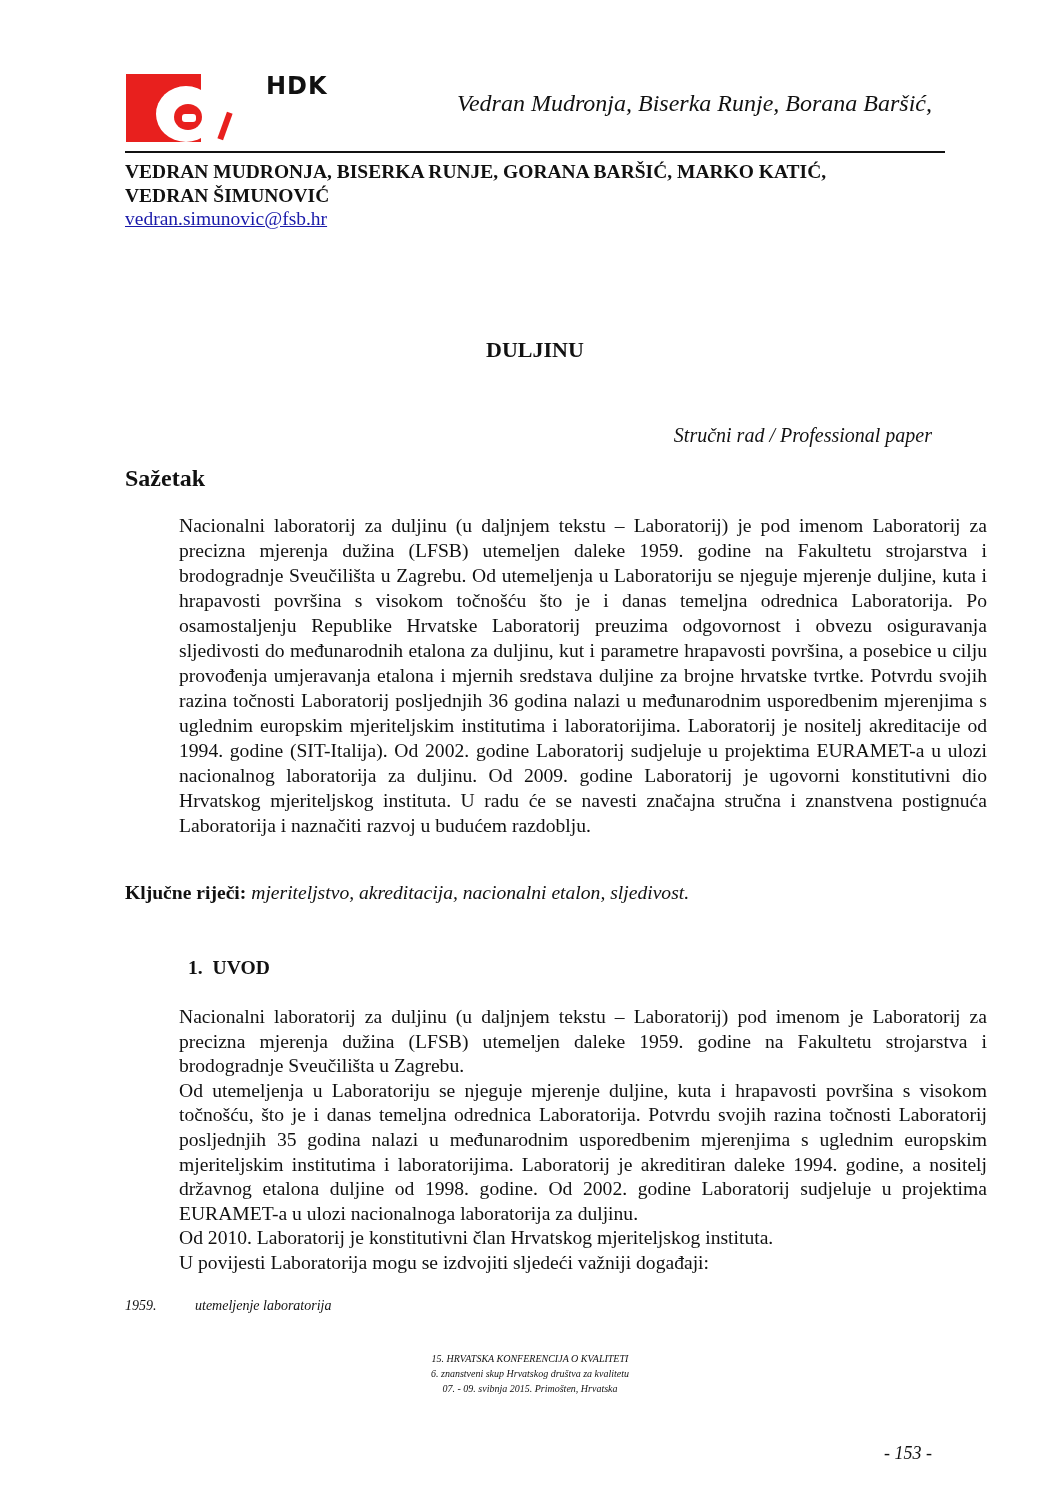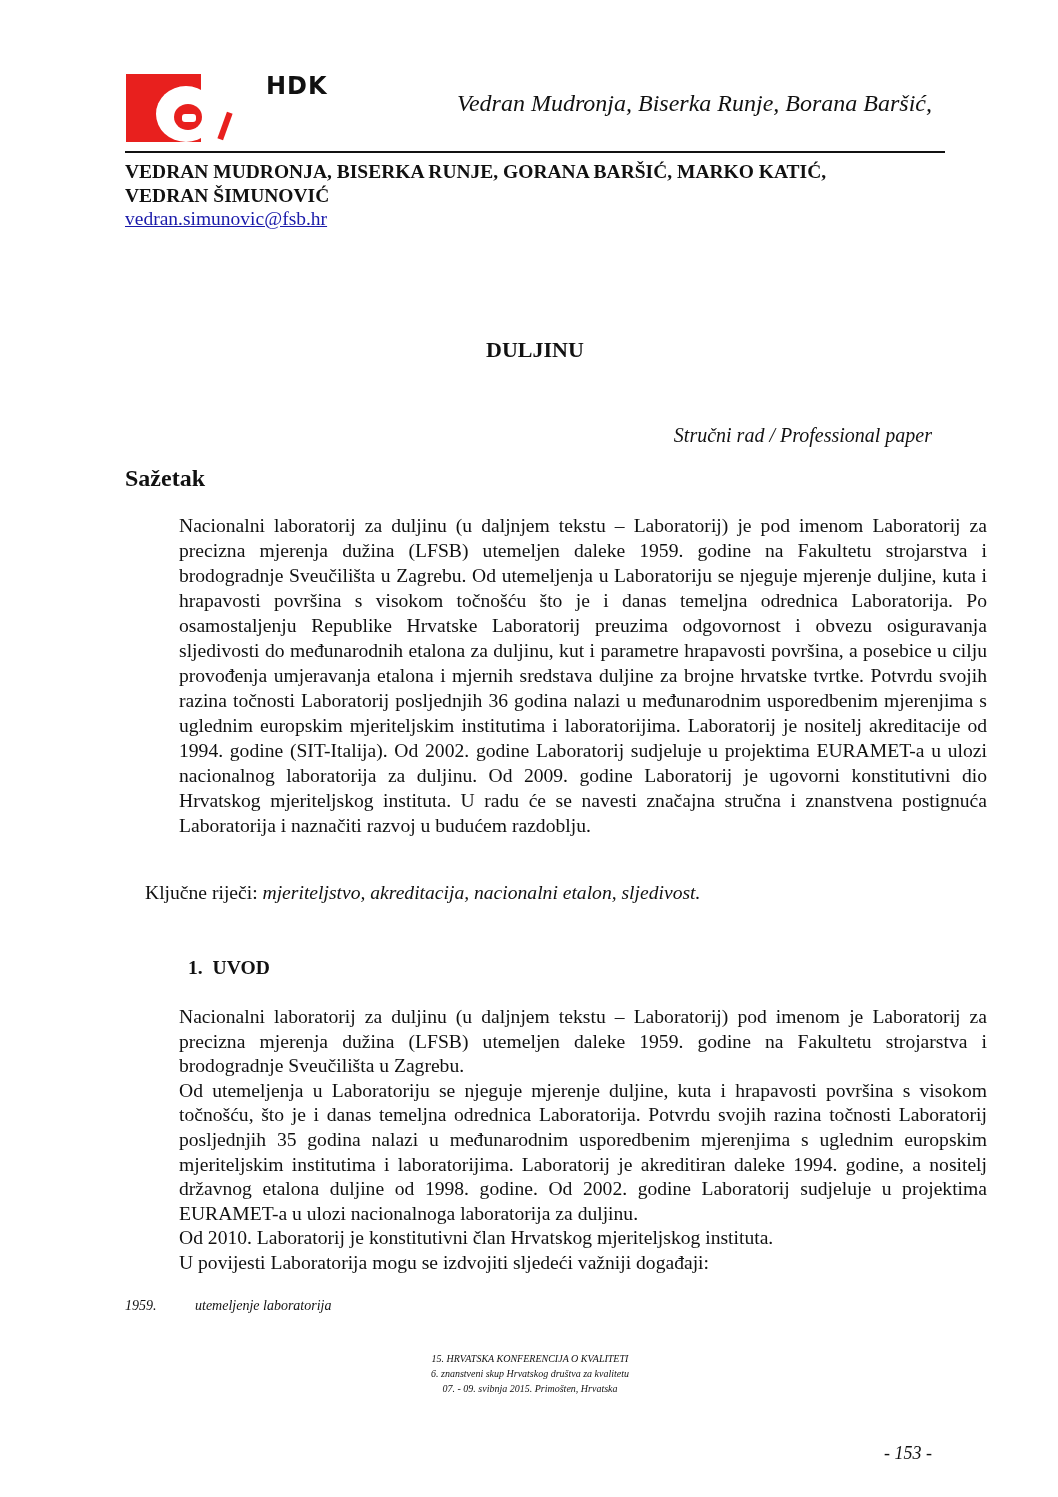--- a/index.html
+++ b/index.html
@@ -26,21 +26,21 @@
     .authors-names { font-weight: bold; }
     .email { color: #1a1aaa; text-decoration: underline; }
 
     .title { left: 125px; top: 336px; width: 820px; text-align: center; font-weight: bold; font-size: 22px; line-height: 27px; }
     .paper-type { right: 126px; top: 424px; font-style: italic; font-size: 20px; }
     .section-h { left: 125px; top: 465px; font-weight: bold; font-size: 24px; }
 
     .para { left: 131px; width: 808px; font-size: 19.6px; line-height: 25px; text-align: justify; margin-left: 48px; }
     .abstract { top: 513px; }
     .keywords { left: 125px; top: 882px; font-size: 19.6px; }
-    .keywords b { font-weight: normal; margin-left: 20px; }
+    .keywords b { font-weight: bold; }
     .keywords i { font-style: italic; }
 
     .uvod { left: 188px; top: 957px; font-size: 19.6px; font-weight: bold; }
     .uvod-para { top: 1005px; line-height: 24.6px; }
     .event { left: 125px; top: 1298px; font-style: italic; font-size: 14px; }
     .event .year { display: inline-block; width: 70px; }
 
     .footer { left: 380px; top: 1351px; width: 300px; text-align: center; font-style: italic; font-size: 10px; line-height: 15px; }
     .page-num { right: 126px; top: 1443px; font-style: italic; font-size: 18px; }
   </style>

